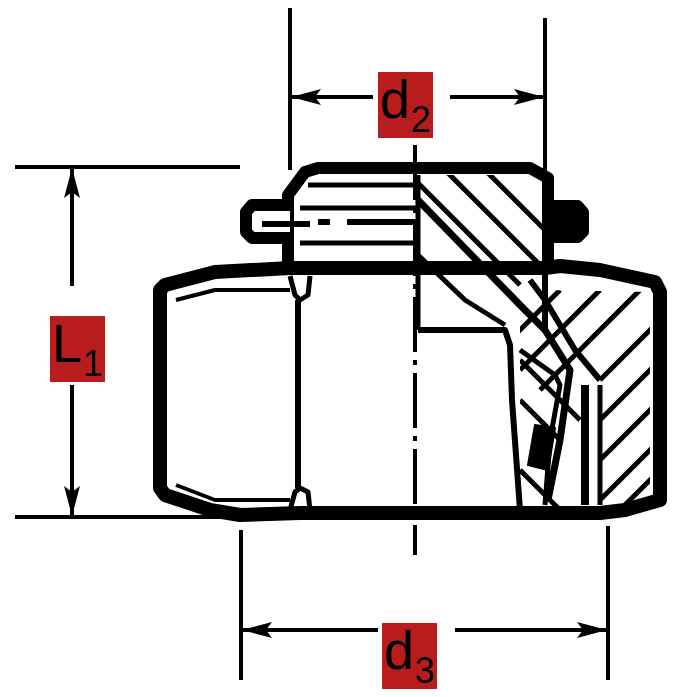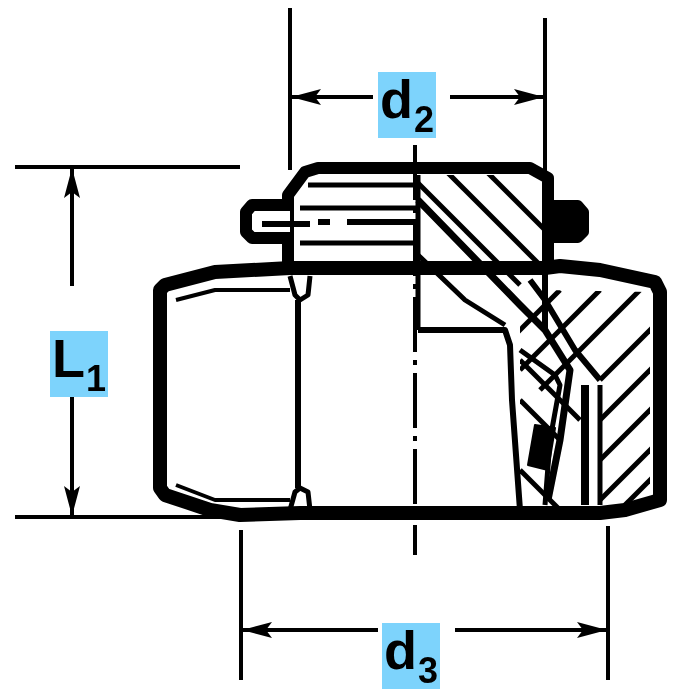--- a/index.html
+++ b/index.html
@@ -1,24 +1,24 @@
 <!DOCTYPE html>
 <html><head>
 <meta charset="utf-8">
 <style>
   html, body { margin: 0; padding: 0; background: #ffffff; }
   body { width: 676px; height: 697px; overflow: hidden; position: relative; }
   #drawing { position: absolute; left: 0; top: 0; width: 676px; height: 697px; }
   .lbl {
     position: absolute;
     font-family: "Liberation Sans", "DejaVu Sans", sans-serif;
-    font-weight: bold;
+    font-weight: normal;
     color: #000;
     line-height: 1;
-    background: #7dd3fc;
+    background: #b91c1c;
     padding: 0 2px;
   }
   .lbl .main { font-size: 54px; }
   .lbl sub { font-size: 36px; vertical-align: -14px; margin-left: 1px; }
 </style>
 </head>
 <body>
 
 <svg id="drawing" viewBox="0 0 676 697" xmlns="http://www.w3.org/2000/svg">
   <defs>
@@ -114,19 +114,19 @@
       <line x1="520" y1="400" x2="560" y2="440"></line>
       <line x1="520" y1="470" x2="560" y2="510"></line>
     </g>
   </g>
 </svg>
 
 <div class="lbl" style="left:378px; top:72px;">
   <span class="main">d</span><sub>2</sub>
 </div>
 
-<div class="lbl" style="left:50px; top:316px;margin-top:15px;">
+<div class="lbl" style="left:50px; top:316px;">
   <span class="main">L</span><sub>1</sub>
 </div>
 
 <div class="lbl" style="left:382px; top:623px;">
   <span class="main">d</span><sub>3</sub>
 </div>
 
 </body></html>

